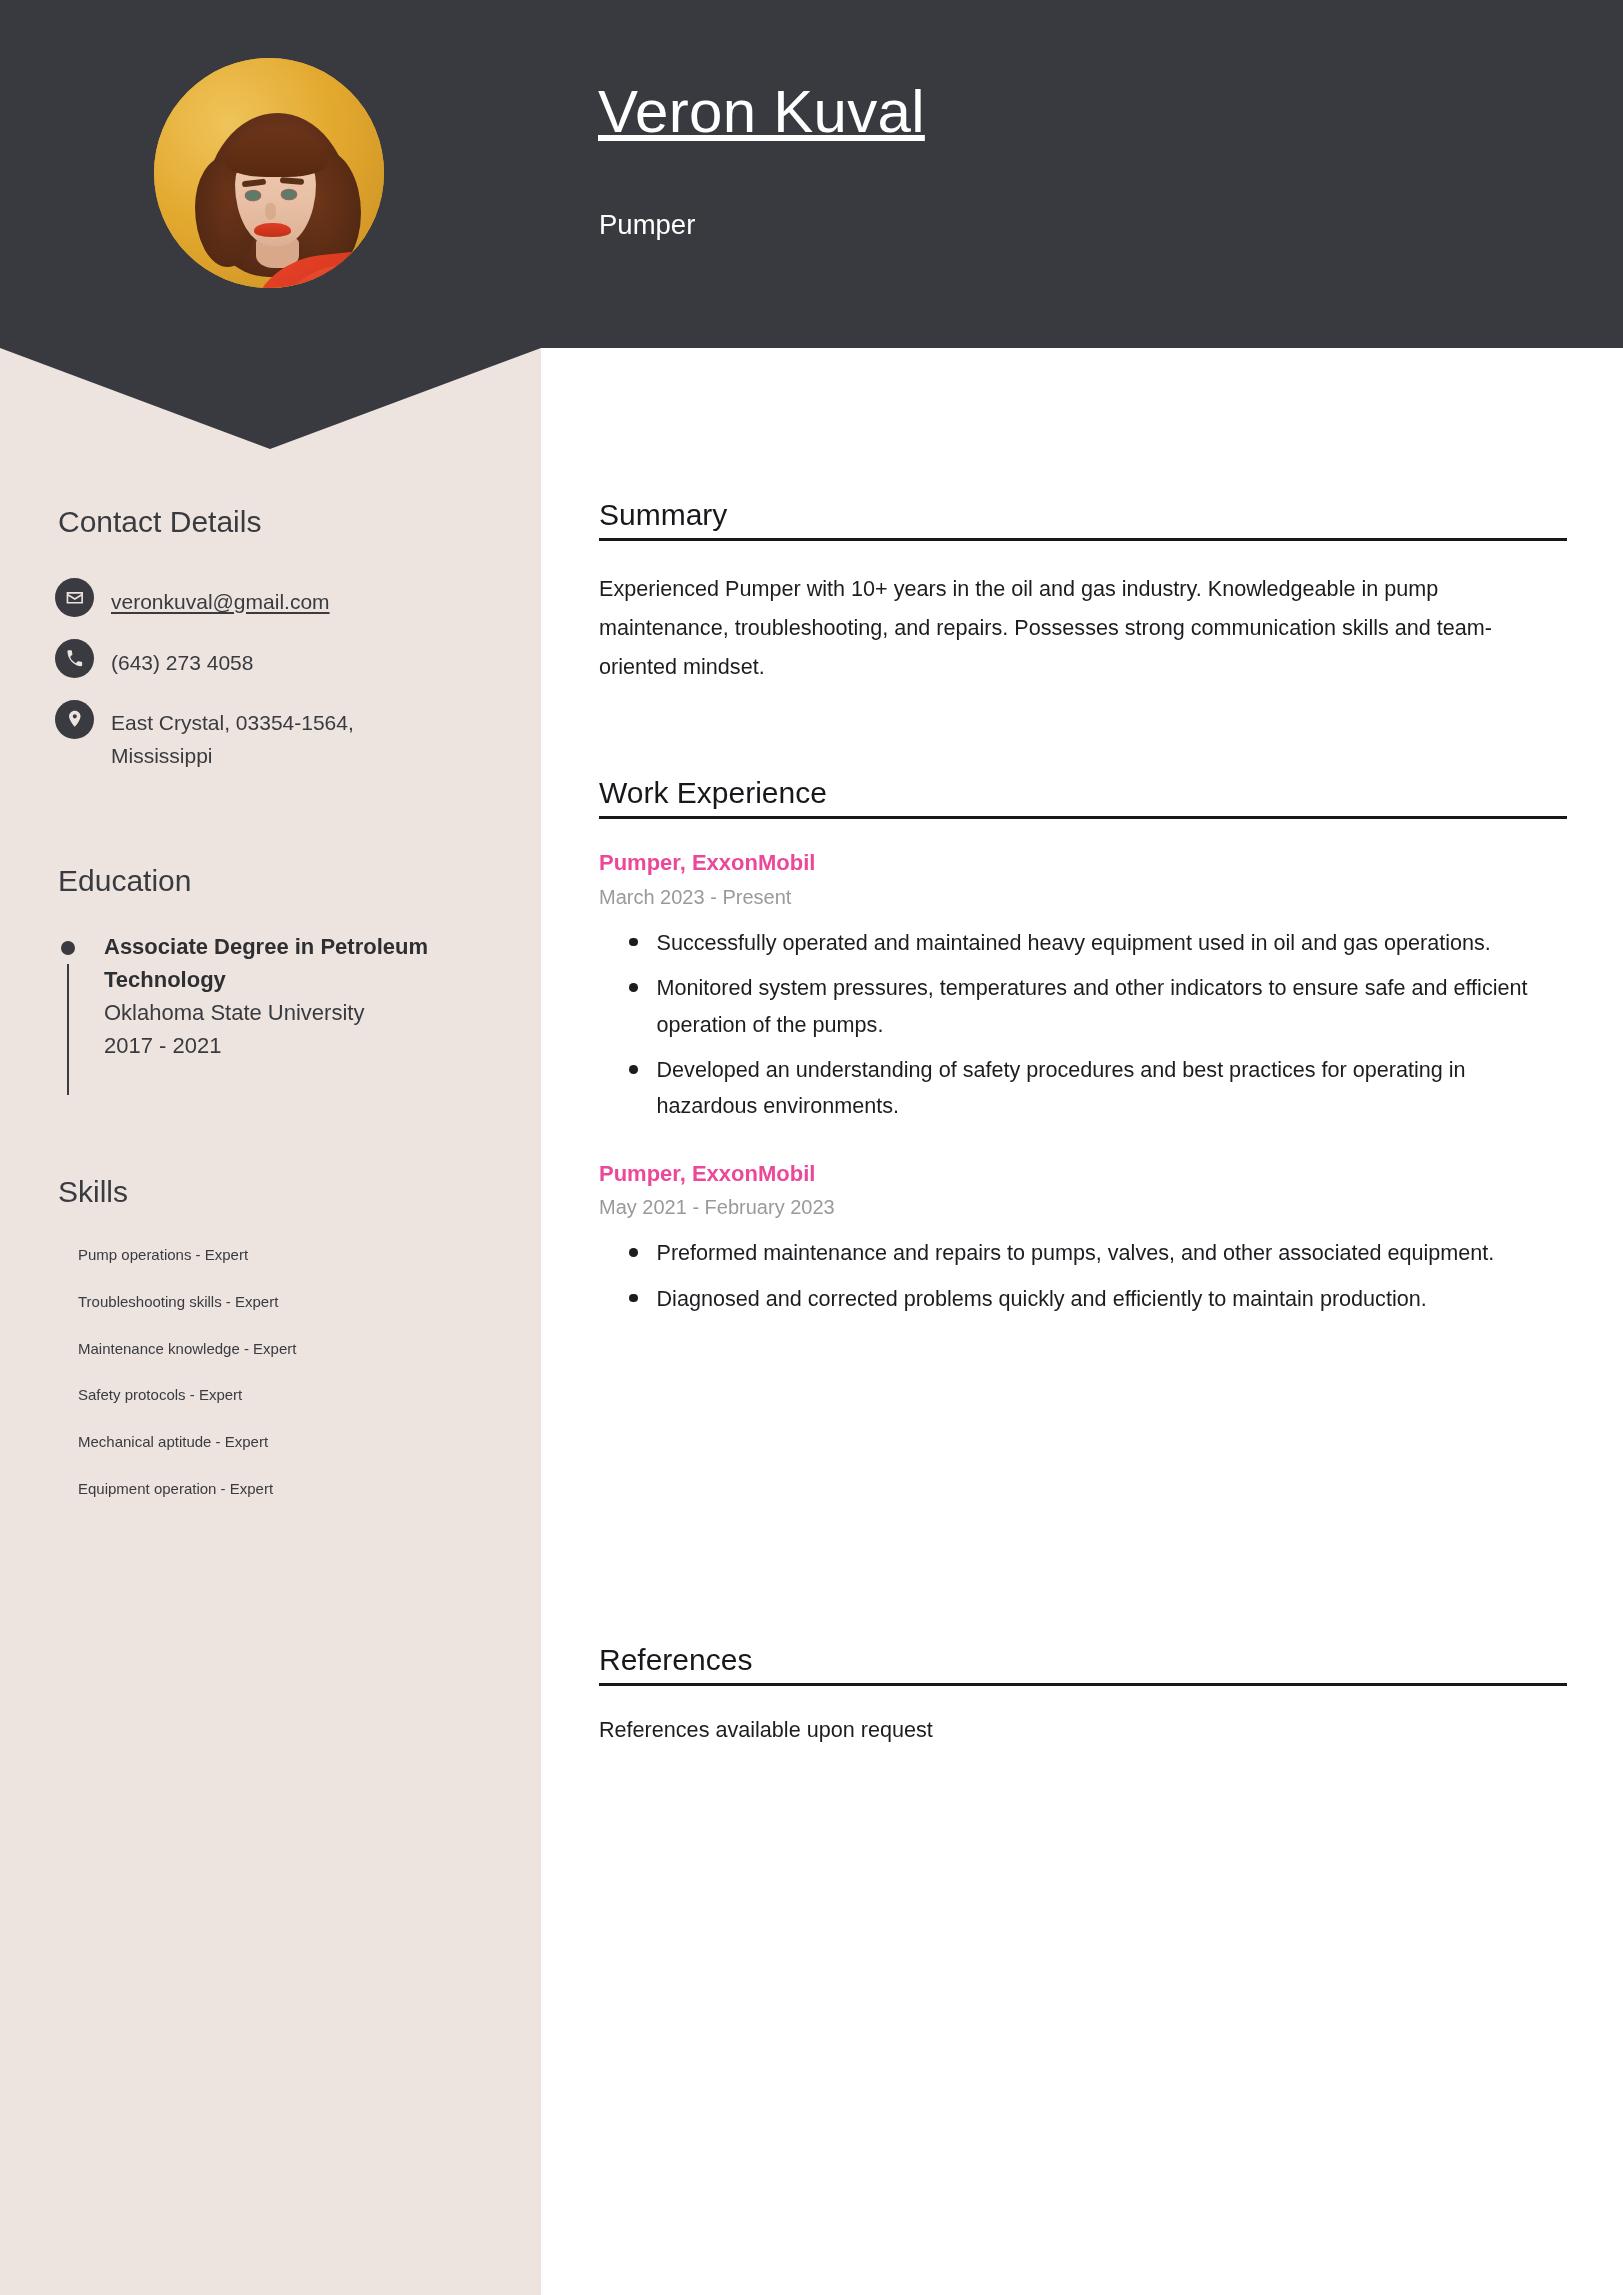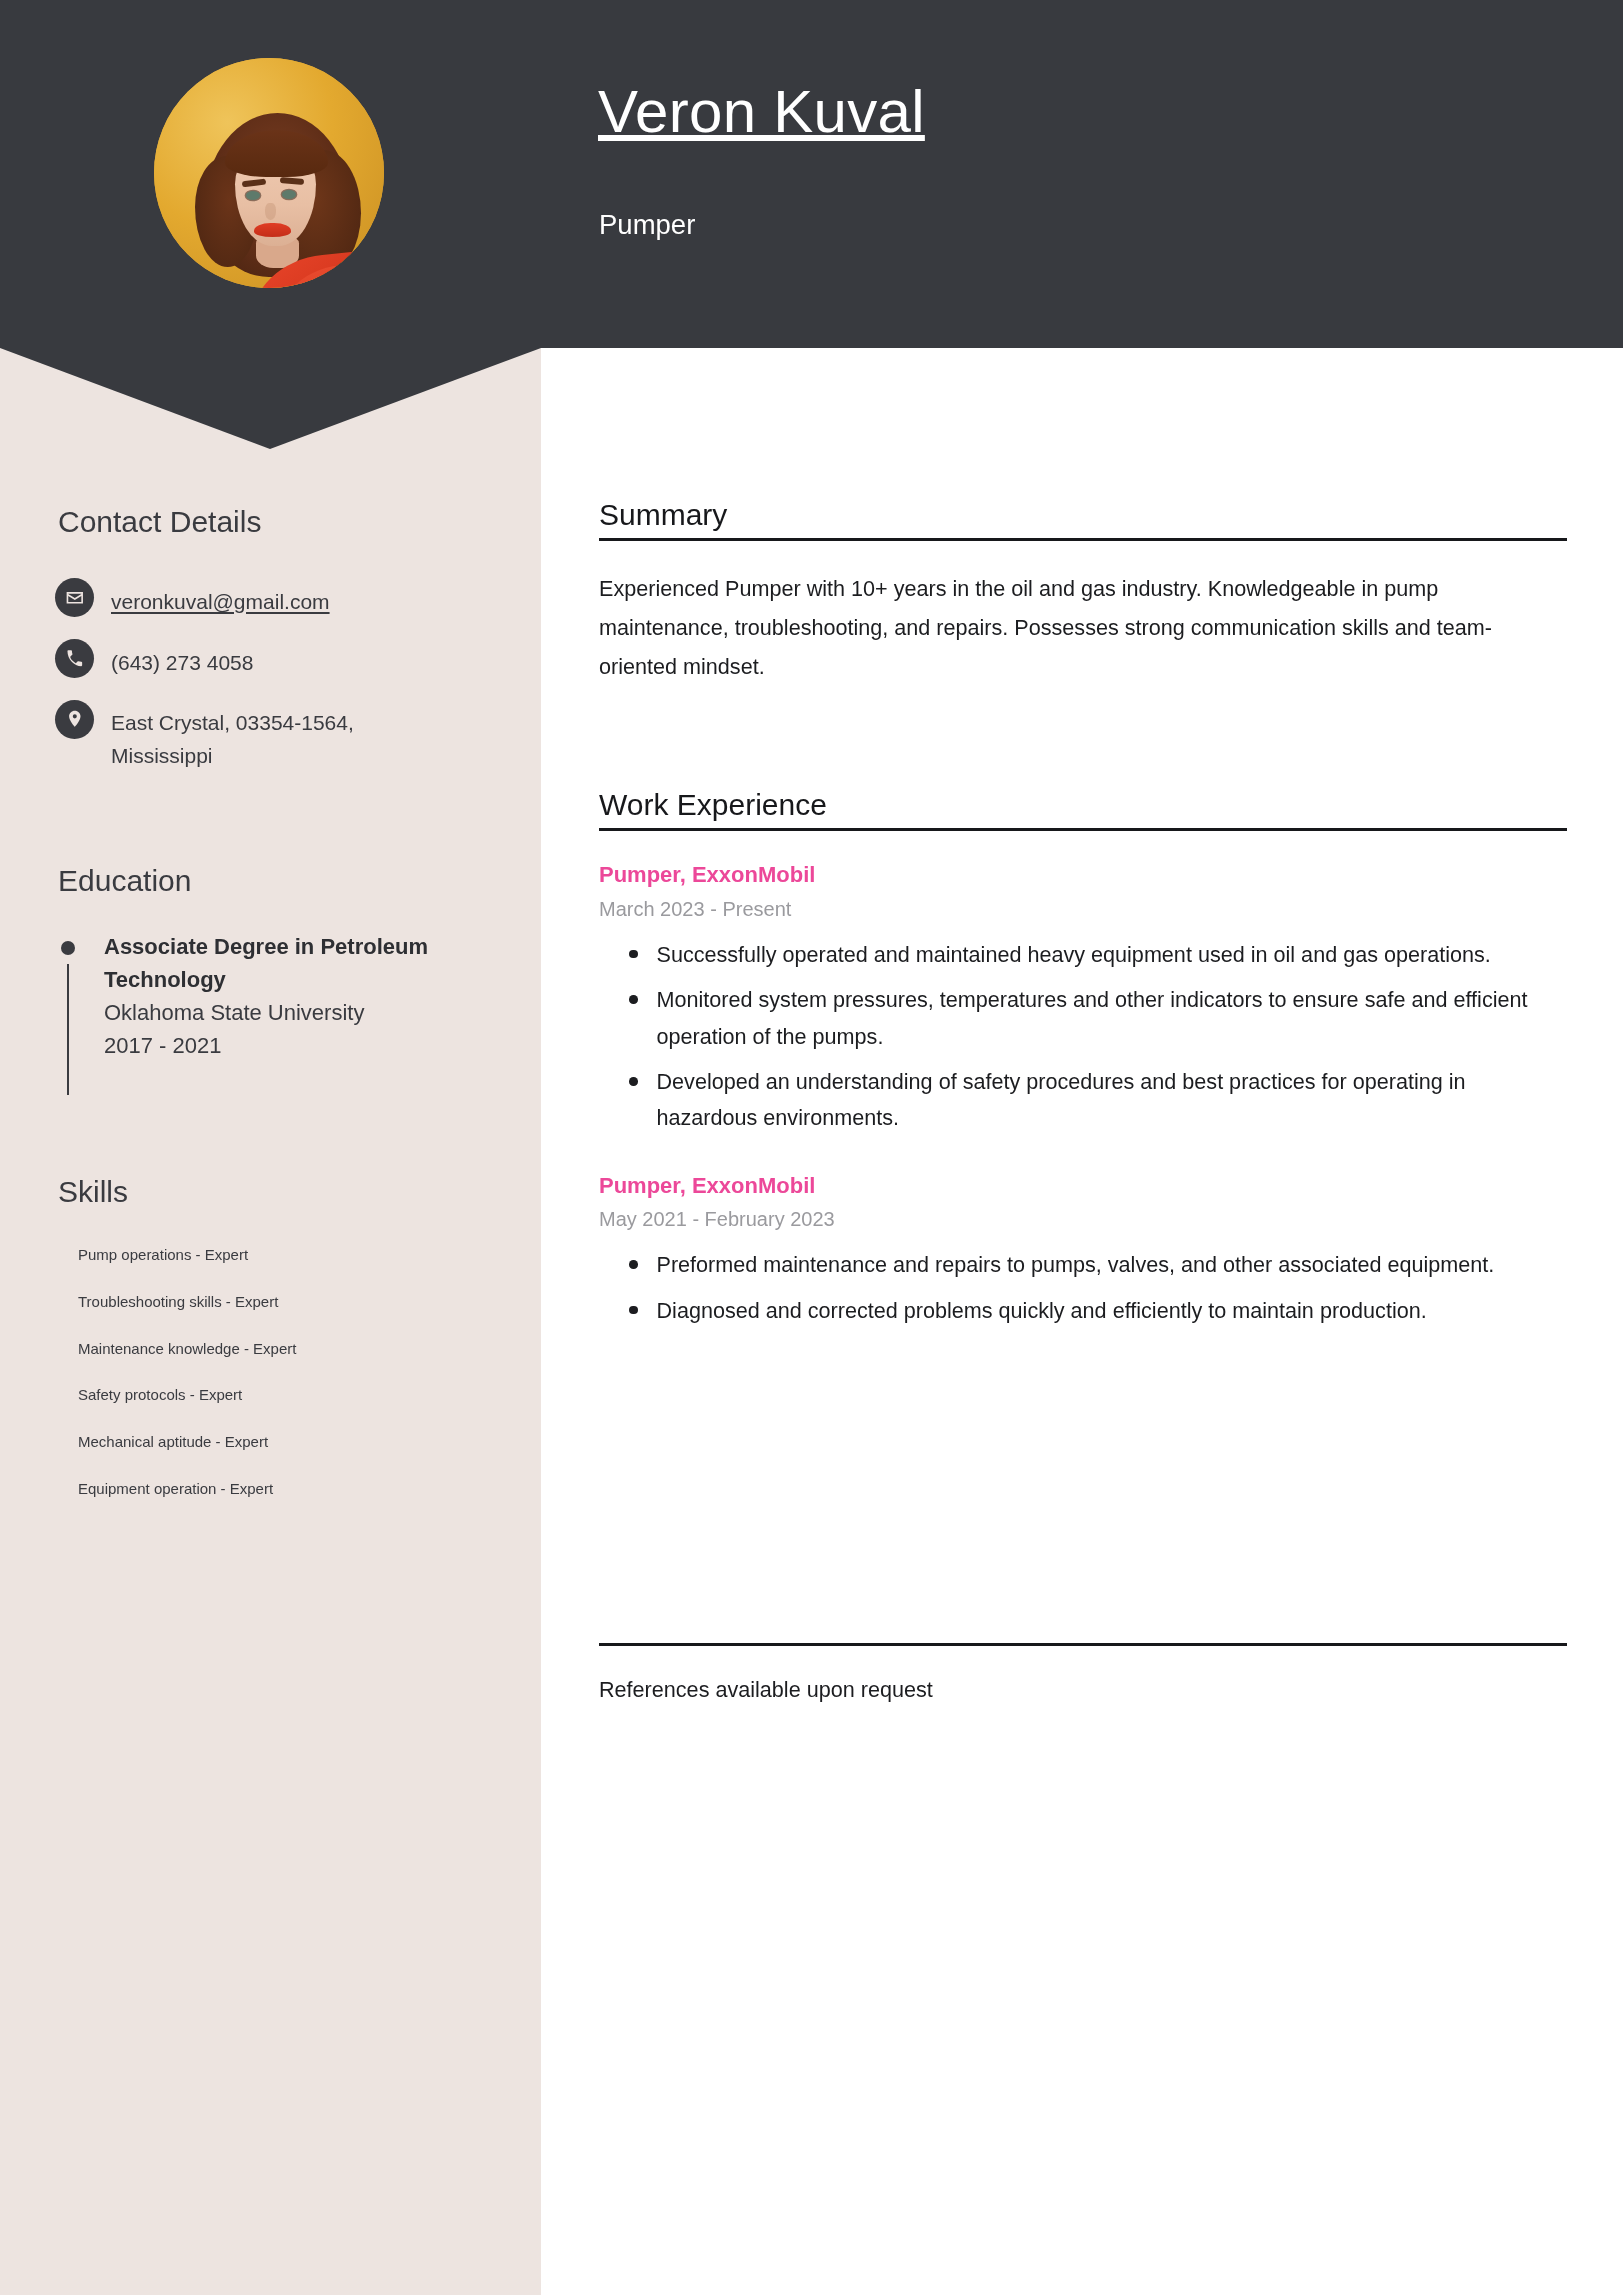--- a/index.html
+++ b/index.html
@@ -170,21 +170,21 @@
 
   
   .main { position:absolute; left:599px; top:0; width:969px; }
   .sec-title {
     font-size:30px; font-weight:400; color:#17181B; line-height:1.1;
     padding-bottom:7px;
   }
   .sec-rule { height:3.3px; background:#17181B; width:968px; }
   .section { position:absolute; left:0; width:969px; }
   #sec-summary    { top:498px; }
-  #sec-experience { top:776px;margin-top:12px; }
+  #sec-experience { top:776px; }
   #sec-references { top:1643px; }
 
   .summary-p {
     font-size:21.6px; color:#1C1D20; line-height:1.82; margin-top:27.5px;
   }
 
   .job { margin-top:29px; }
   .job + .job { margin-top:34px; }
   .job-role { font-size:22px; font-weight:700; color:#ec4899; line-height:1.35; }
   .job-dates { font-size:20px; color:#9A9A9E; line-height:1.5; margin-top:3.9px; }
@@ -317,20 +317,21 @@
         <div class="job-role">Pumper, ExxonMobil</div>
         <div class="job-dates">May 2021 - February 2023</div>
         <ul class="job-bullets">
           <li>Preformed maintenance and repairs to pumps, valves, and other associated equipment.</li>
           <li>Diagnosed and corrected problems quickly and efficiently to maintain production.</li>
         </ul>
       </div>
     </div>
 
     <div class="section" id="sec-references">
+      <div class="sec-title">References</div>
       <div class="sec-rule"></div>
       <div class="ref-text">References available upon request</div>
     </div>
 
   </div>
 
 </div>
 
 
 </body></html>

